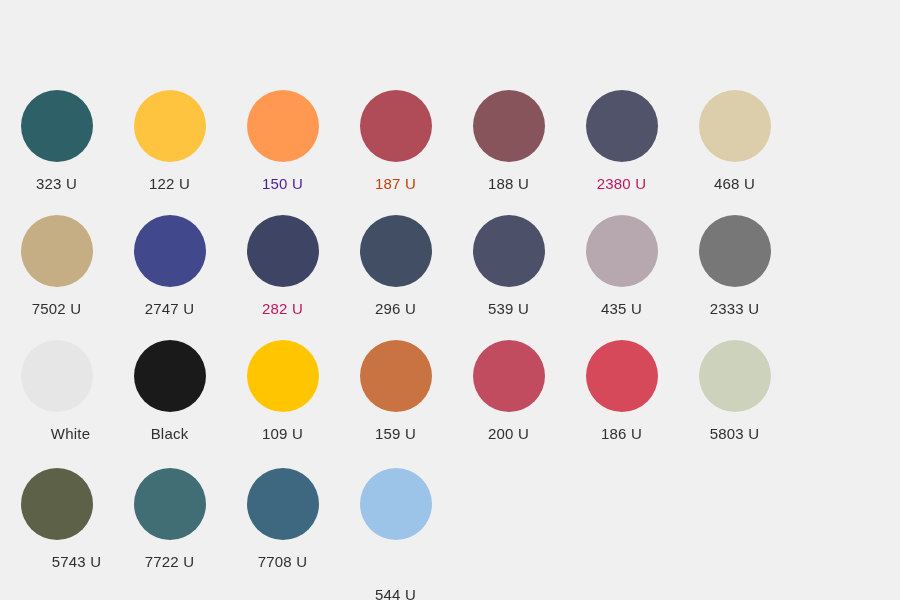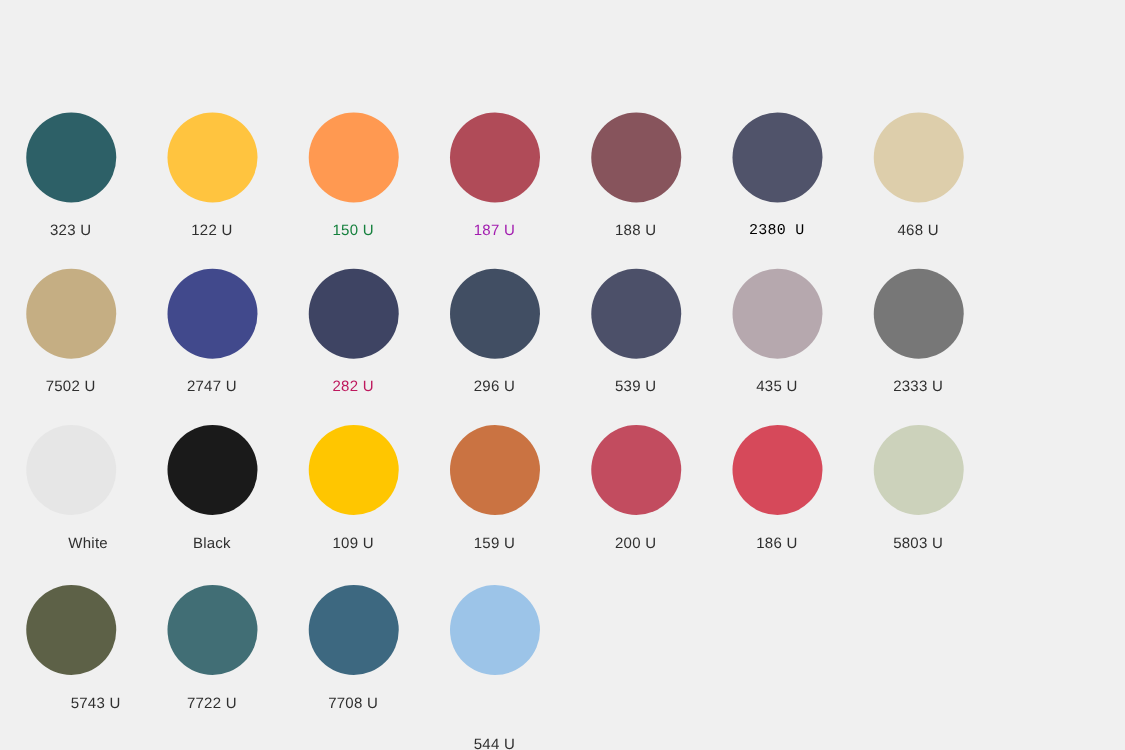--- a/index.html
+++ b/index.html
@@ -36,21 +36,21 @@
     flex: 0 0 113px;
   }
   .swatch-disc {
     width: 72px;
     height: 72px;
     border-radius: 50%;
     display: block;
   }
   .swatch-label {
     margin-top: 15px;
-    font-size: 12px;
+    font-size: 15px;
     line-height: 14px;
     color: #2f2f2f;
     letter-spacing: 0.2px;
     text-align: center;
     white-space: nowrap;
   }
 </style>
 </head>
 <body style="background: rgb(240, 240, 240);">
 
@@ -60,33 +60,33 @@
       <div class="swatch-cell">
         <span class="swatch-disc" style="background: rgb(45, 96, 103);"></span>
         <span class="swatch-label" style="color: rgb(47, 47, 47);">323 U</span>
       </div>
       <div class="swatch-cell">
         <span class="swatch-disc" style="background: rgb(255, 196, 63);"></span>
         <span class="swatch-label" style="color: rgb(47, 47, 47);">122 U</span>
       </div>
       <div class="swatch-cell">
         <span class="swatch-disc" style="background: rgb(255, 153, 81);"></span>
-        <span class="swatch-label" style="color: #15803d;">150 U</span>
+        <span class="swatch-label" style="color: #4c1d95;">150 U</span>
       </div>
       <div class="swatch-cell">
         <span class="swatch-disc" style="background: rgb(176, 75, 88);"></span>
-        <span class="swatch-label" style="color: #a21caf;">187 U</span>
+        <span class="swatch-label" style="color: #c2410c;">187 U</span>
       </div>
       <div class="swatch-cell">
         <span class="swatch-disc" style="background: rgb(135, 84, 92);"></span>
         <span class="swatch-label" style="color: rgb(47, 47, 47);">188 U</span>
       </div>
       <div class="swatch-cell">
         <span class="swatch-disc" style="background: rgb(80, 83, 106);"></span>
-        <span class="swatch-label" style="color: #000000; font-family: Liberation Mono, monospace;">2380 U</span>
+        <span class="swatch-label" style="color: #be185d;">2380 U</span>
       </div>
       <div class="swatch-cell">
         <span class="swatch-disc" style="background: rgb(221, 206, 171);"></span>
         <span class="swatch-label" style="color: rgb(47, 47, 47);">468 U</span>
       </div>
     </div>
     <div class="swatch-row" style="top: 215px;">
       <div class="swatch-cell">
         <span class="swatch-disc" style="background: rgb(197, 174, 131);"></span>
         <span class="swatch-label" style="color: rgb(47, 47, 47);">7502 U</span>

